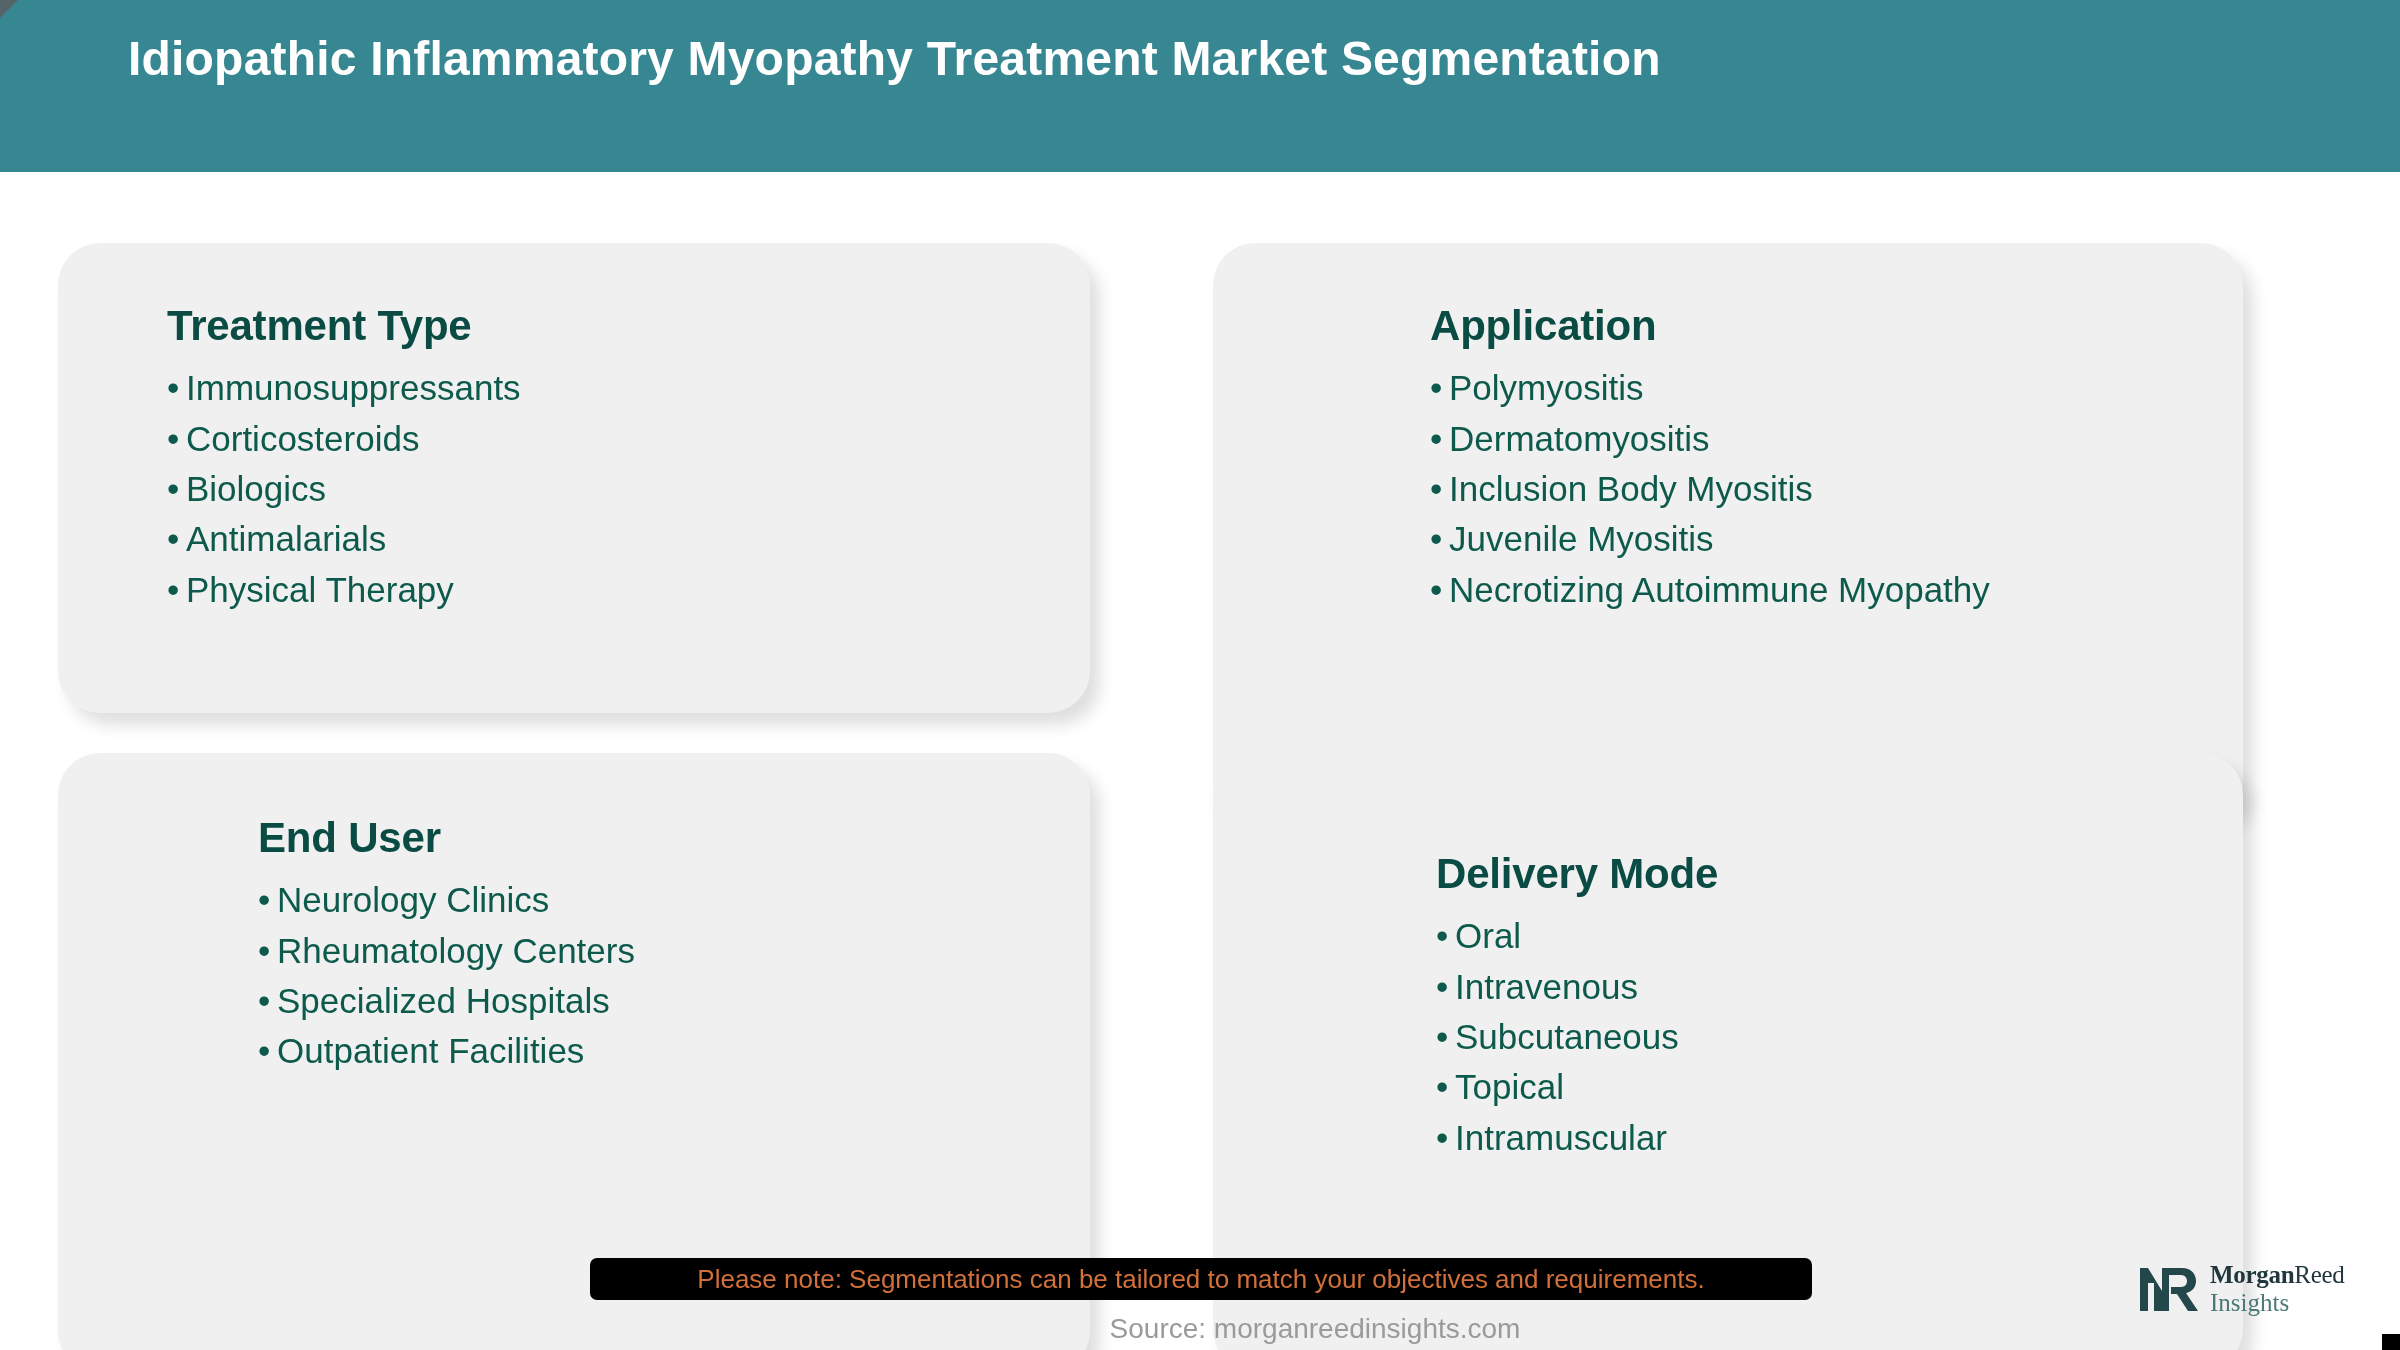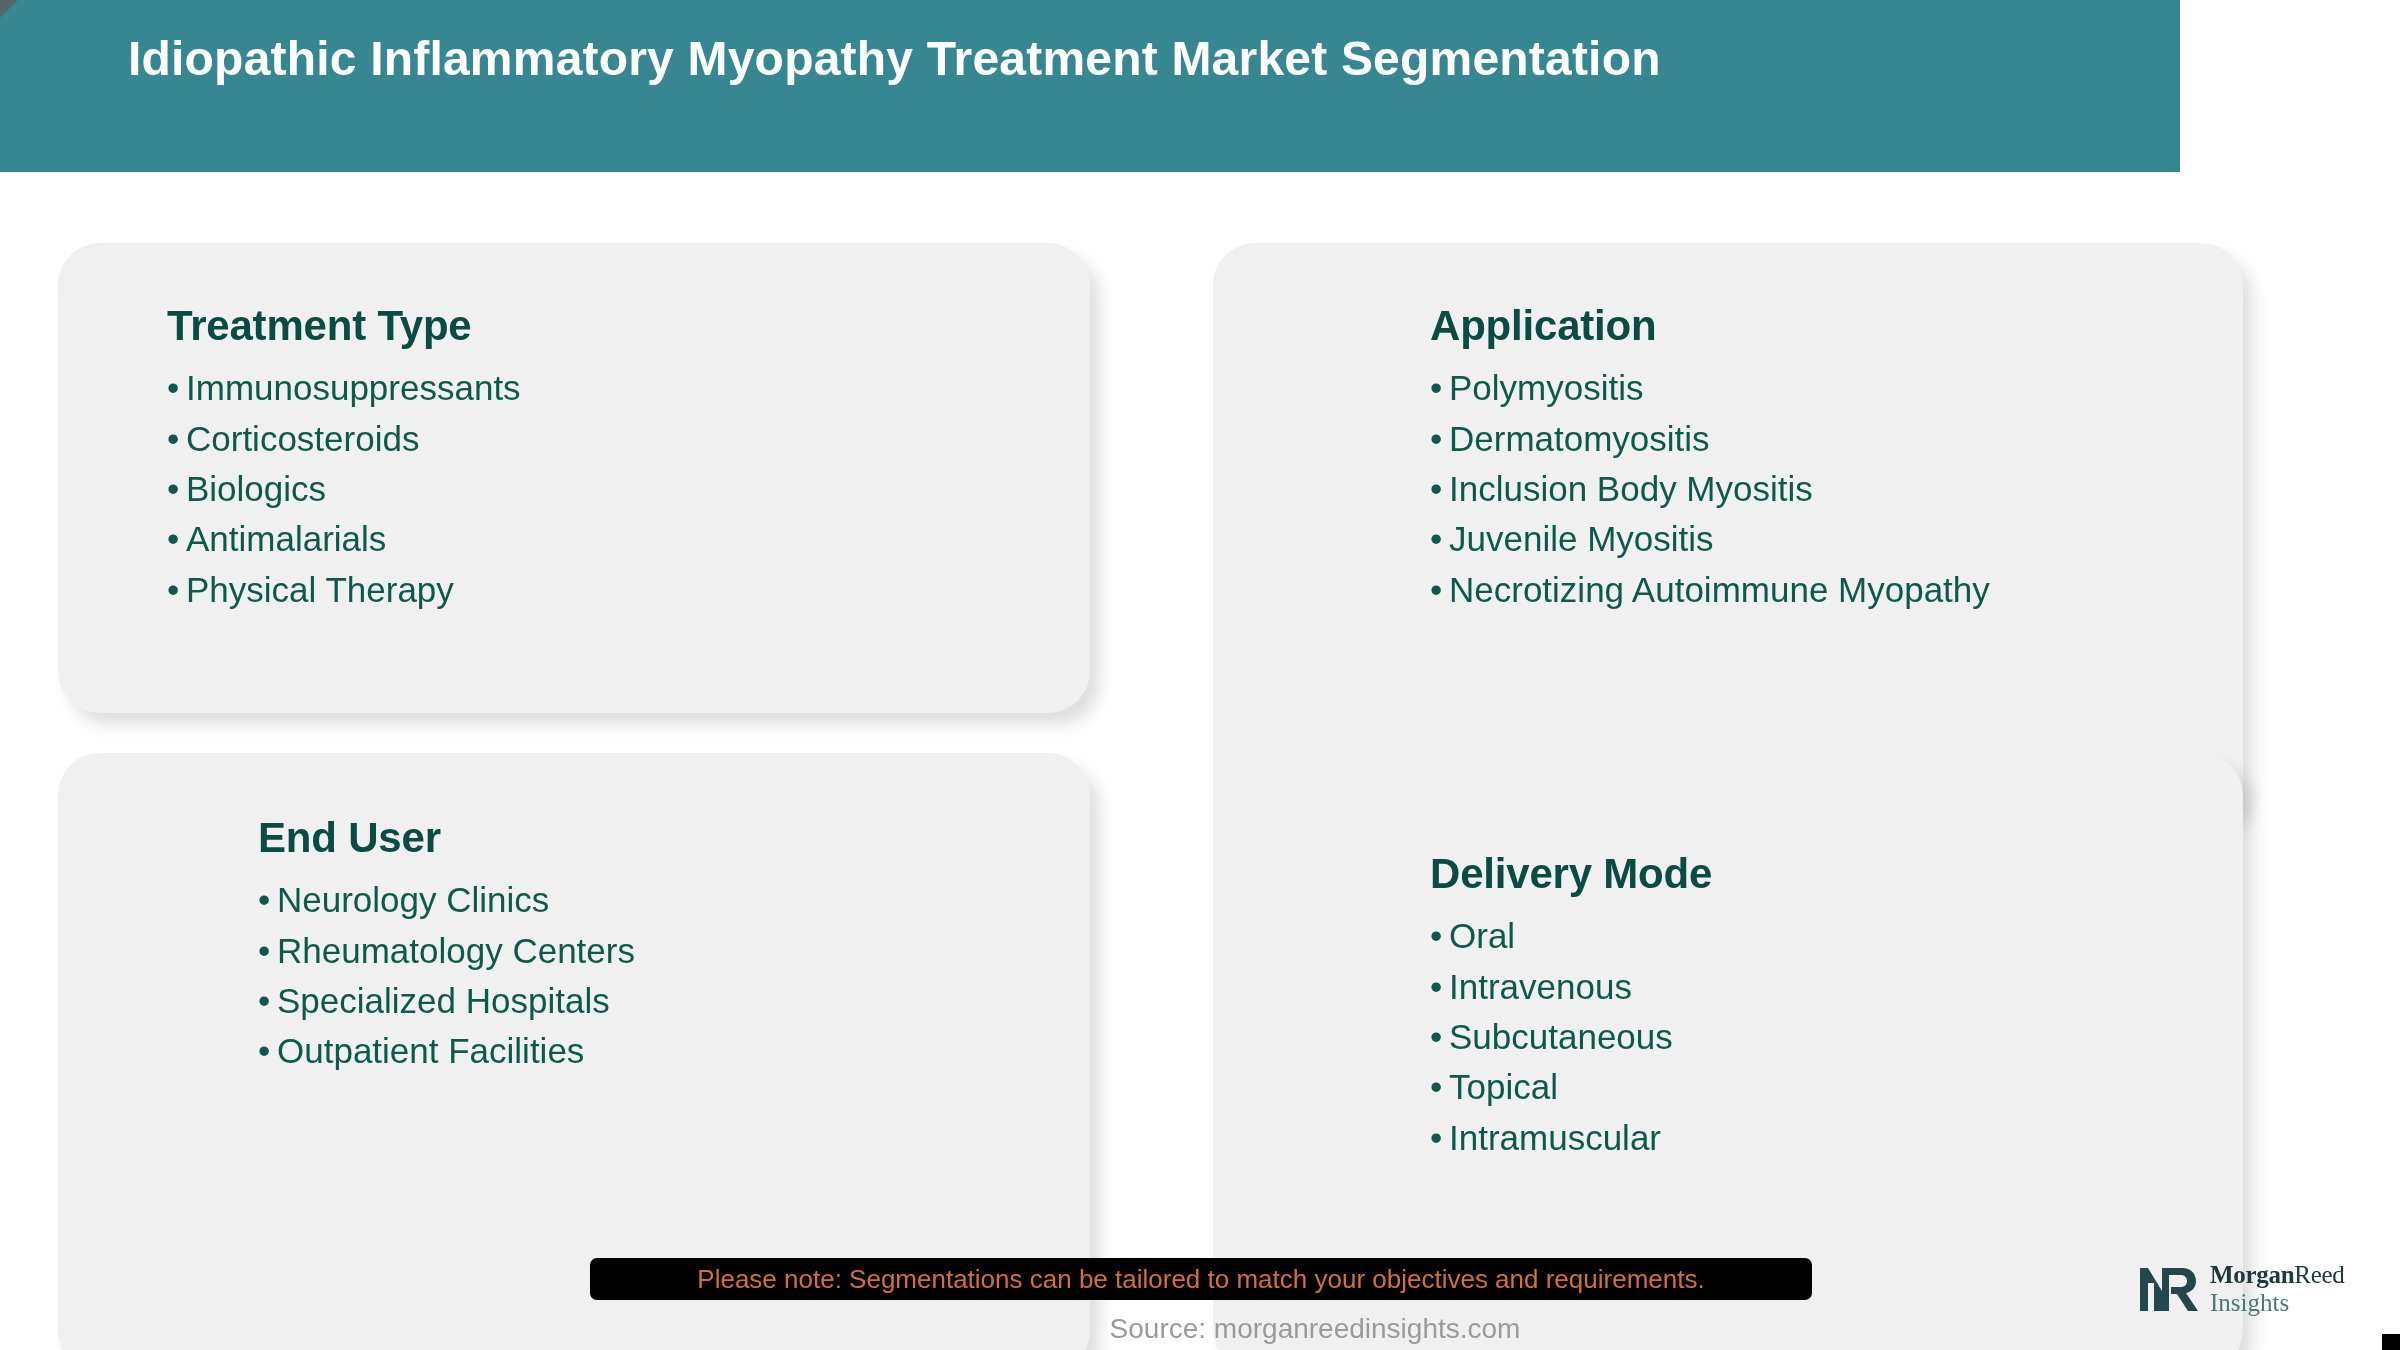--- a/index.html
+++ b/index.html
@@ -13,21 +13,21 @@
     font-family: "Liberation Sans", sans-serif;
     overflow: hidden;
     position: relative;
   }
 
   
   .header {
     position: absolute;
     left: 0;
     top: 0;
-    width: 2180px;
+    width: 2400px;
     height: 172px;
     background: #368791;
     box-sizing: border-box;
   }
   .header-corner {
     position: absolute;
     left: 0;
     top: 0;
     width: 0;
     height: 0;
@@ -65,21 +65,21 @@
     overflow: hidden;
   }
   .card-0 { left: 58px;   top: 71px;  width: 1032px; height: 470px; }
   .card-1 { left: 1213px; top: 71px;  width: 1030px; height: 584px; }
   .card-2 { left: 58px;   top: 581px; width: 1032px; height: 620px; }
   .card-3 { left: 1213px; top: 581px; width: 1030px; height: 618px; }
 
   .card-inner-0 { padding: 60px 0 0 109px; }
   .card-inner-1 { padding: 60px 0 0 217px; }
   .card-inner-2 { padding: 62px 0 0 200px; }
-  .card-inner-3 { padding: 98px 0 0 217px; }
+  .card-inner-3 { padding: 98px 0 0 217px; margin-left: 6px; }
 
   .card-title {
     color: #0a4b44;
     font-size: 42px;
     font-weight: bold;
     line-height: 1.1;
     margin: 0 0 14px 0;
     letter-spacing: -.2px;
   }
   .card-list {

